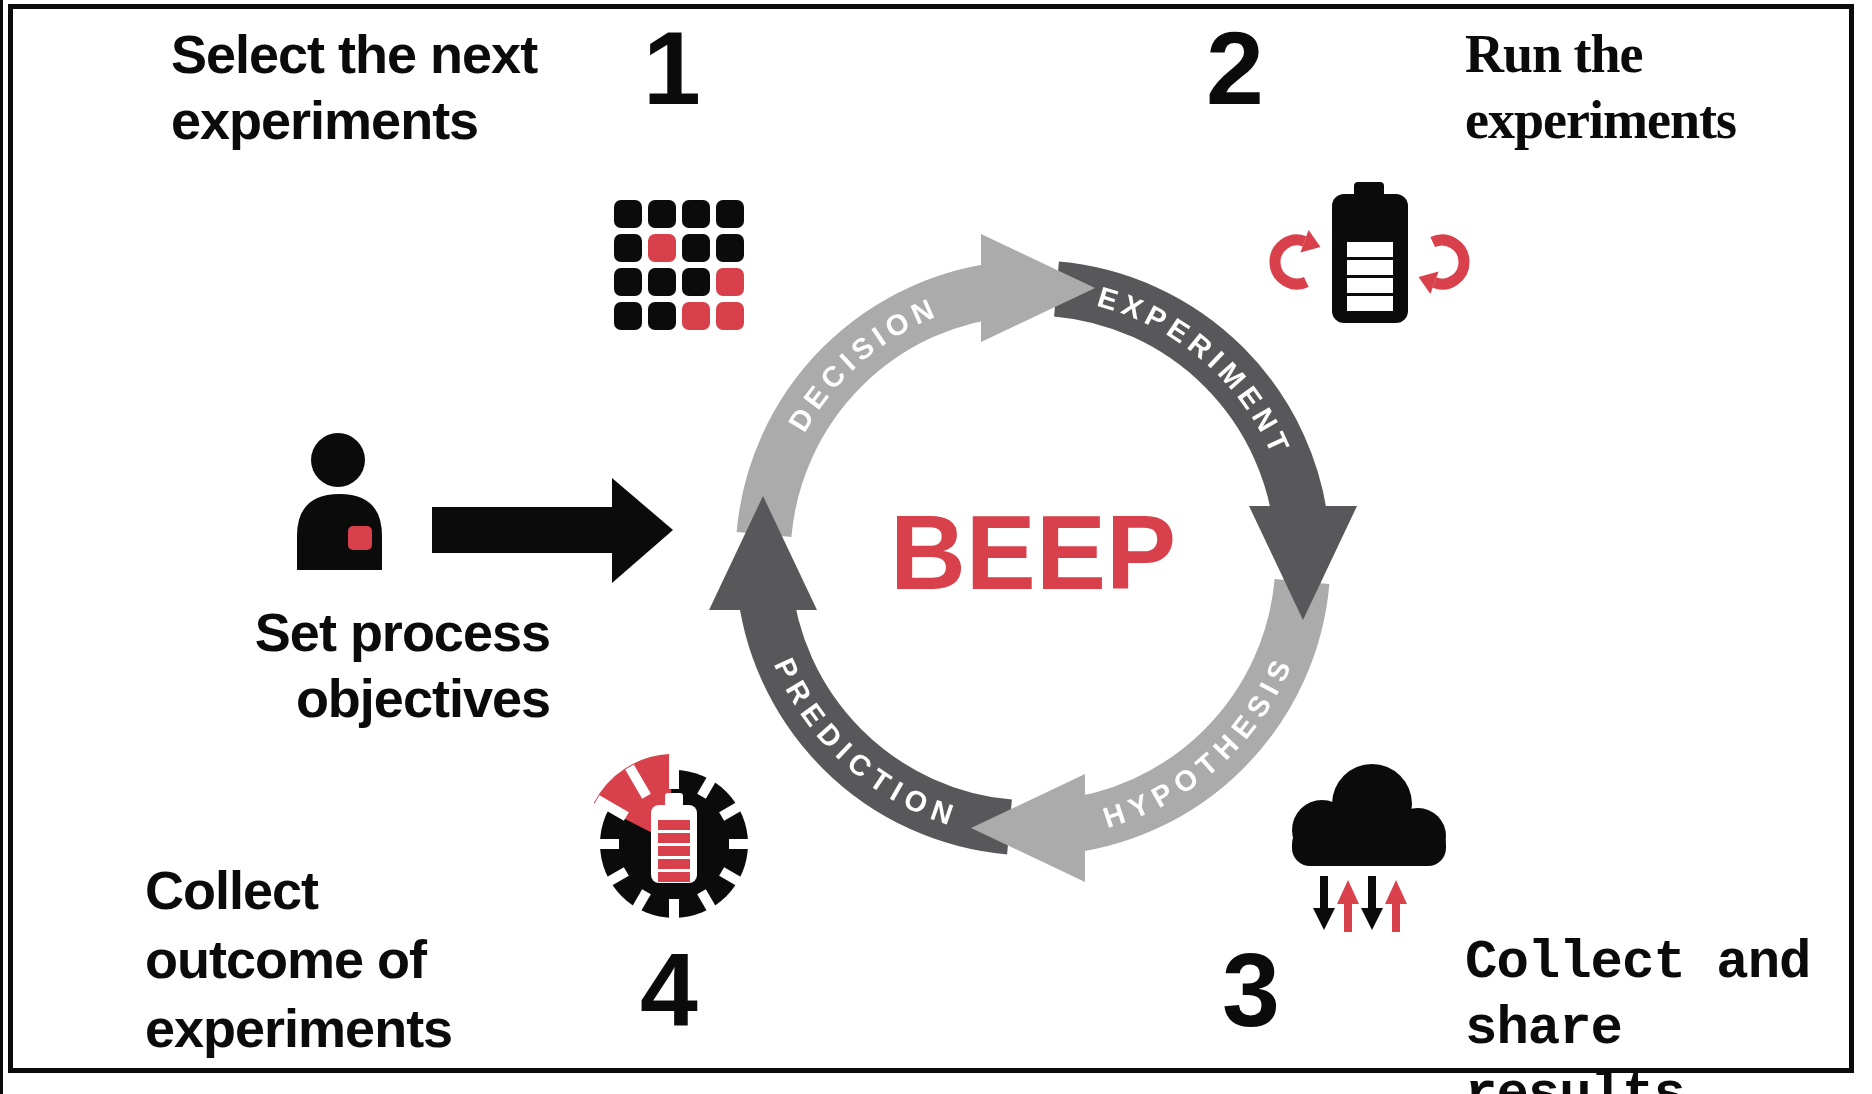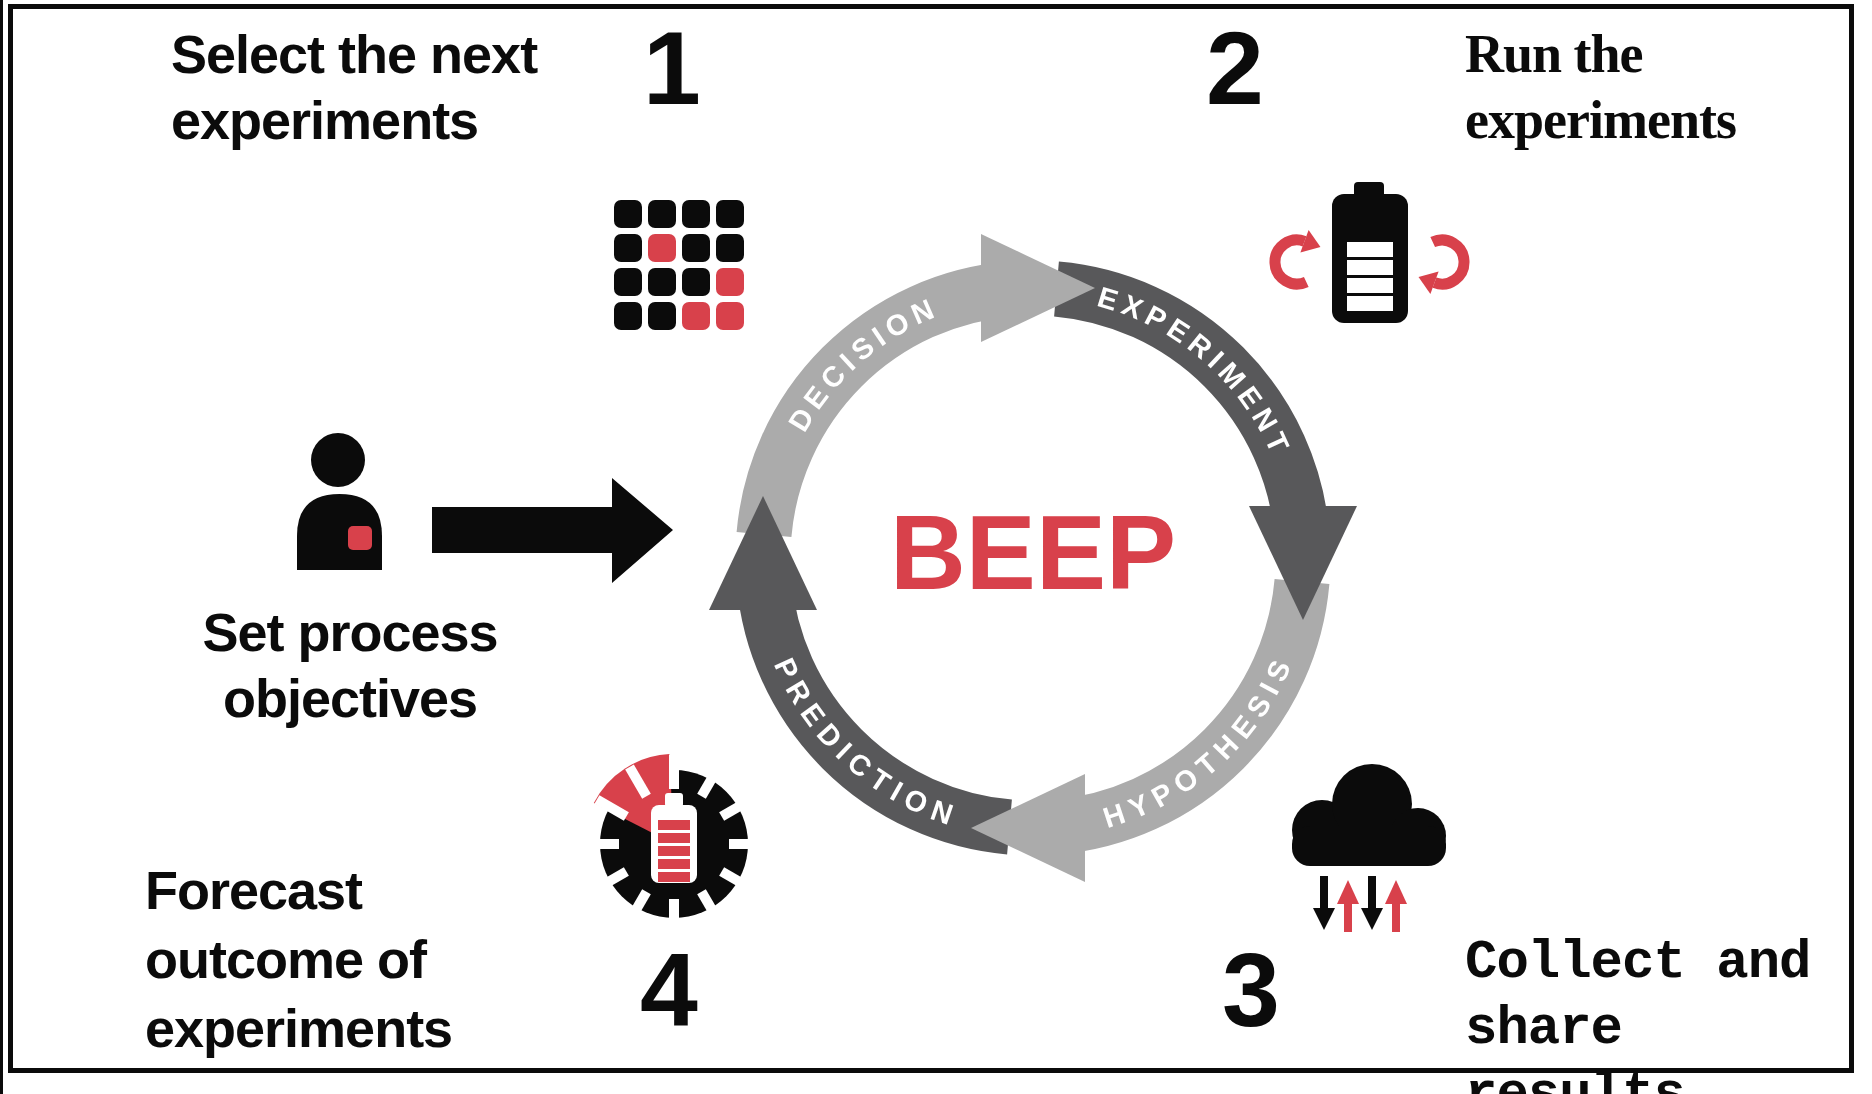--- a/index.html
+++ b/index.html
@@ -69,21 +69,21 @@
 <svg class="abs" style="left:280px;top:428px;" width="120" height="146" viewBox="0 0 120 146">
   <circle cx="58" cy="32" r="27" fill="#0b0b0b"></circle>
   <path d="M17,142 L17,108 Q17,66 59.5,66 Q102,66 102,108 L102,142 Z" fill="#0b0b0b"></path>
   <rect x="68" y="98" width="24" height="24" rx="5" fill="#d8414b"></rect>
 </svg>
 
 <svg class="abs" style="left:432px;top:470px;" width="245" height="120" viewBox="0 0 245 120">
   <polygon points="0,37 180,37 180,8 241,60 180,113 180,83 0,83" fill="#0b0b0b"></polygon>
 </svg>
 
-<div class="abs stage-label center-label" style="left:150px;top:600px;width:400px;">Set process
+<div class="abs stage-label center-label" style="left:150px;top:600px;width:400px;text-align:right;">Set process
 objectives</div>
 
 <svg class="abs" style="left:723px;top:248px;" width="620" height="620" viewBox="0 0 620 620">
   <path d="M41.0,286.5 A270,270 0 0 1 286.5,41.0" fill="none" stroke="#ababab" stroke-width="55"></path>
   <path d="M333.5,41.0 A270,270 0 0 1 579.0,286.5" fill="none" stroke="#58585a" stroke-width="55"></path>
   <path d="M579.0,333.5 A270,270 0 0 1 333.5,579.0" fill="none" stroke="#ababab" stroke-width="55"></path>
   <path d="M286.5,579.0 A270,270 0 0 1 41.0,333.5" fill="none" stroke="#58585a" stroke-width="55"></path>
 
   <polygon points="-52,-54 -52,54 62,0" transform="translate(310,40)" fill="#ababab"></polygon>
   <polygon points="-52,-54 -52,54 62,0" transform="translate(580,310) rotate(90)" fill="#58585a"></polygon>
@@ -153,16 +153,16 @@
     <rect x="86" y="44" width="18" height="14" rx="3" fill="#ffffff"></rect>
     <rect x="72" y="56" width="46" height="78" rx="8" fill="#ffffff"></rect>
     <rect x="79" y="71" width="32" height="10" fill="#d8414b"></rect>
     <rect x="79" y="84" width="32" height="10" fill="#d8414b"></rect>
     <rect x="79" y="97" width="32" height="10" fill="#d8414b"></rect>
     <rect x="79" y="110" width="32" height="10" fill="#d8414b"></rect>
     <rect x="79" y="123" width="32" height="10" fill="#d8414b"></rect>
   </g>
 </svg>
 
-<div class="abs stage-label" style="left:145px;top:856px;line-height:1.28;">Forecast
+<div class="abs stage-label" style="left:145px;top:856px;line-height:1.28;">Collect
 outcome of
 experiments</div>
 <div class="abs stage-number" style="left:640px;top:938px;">4</div>
 
 </body></html>

